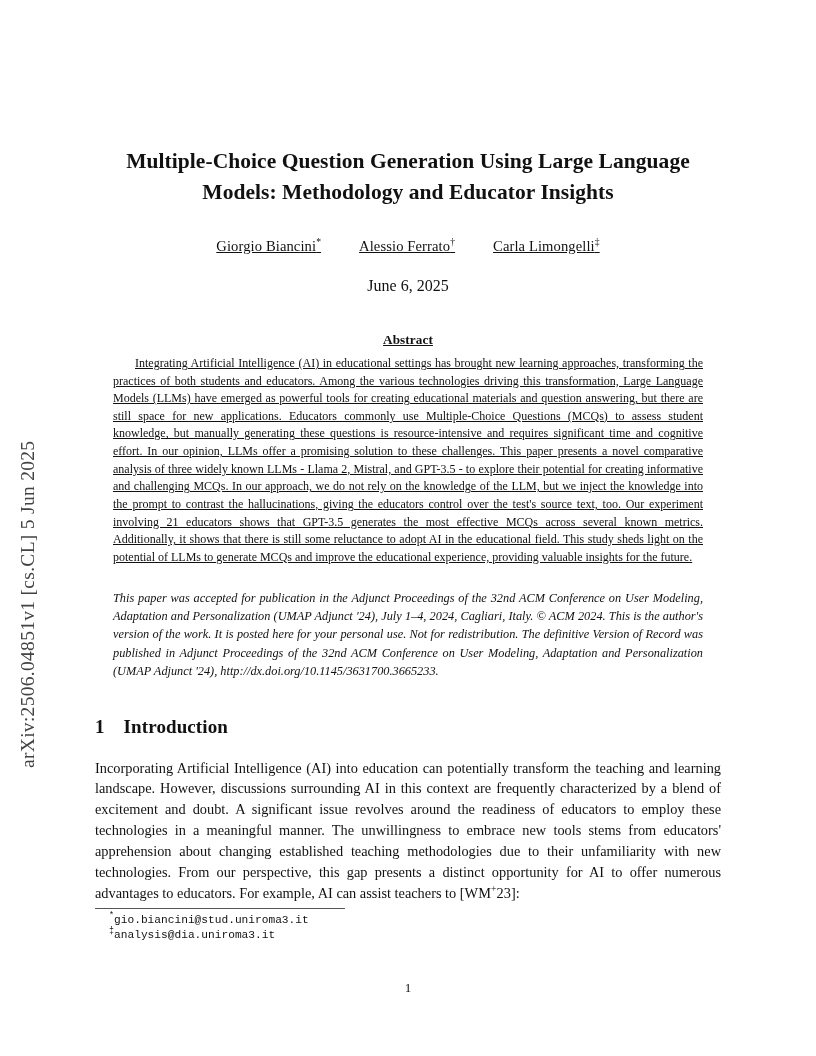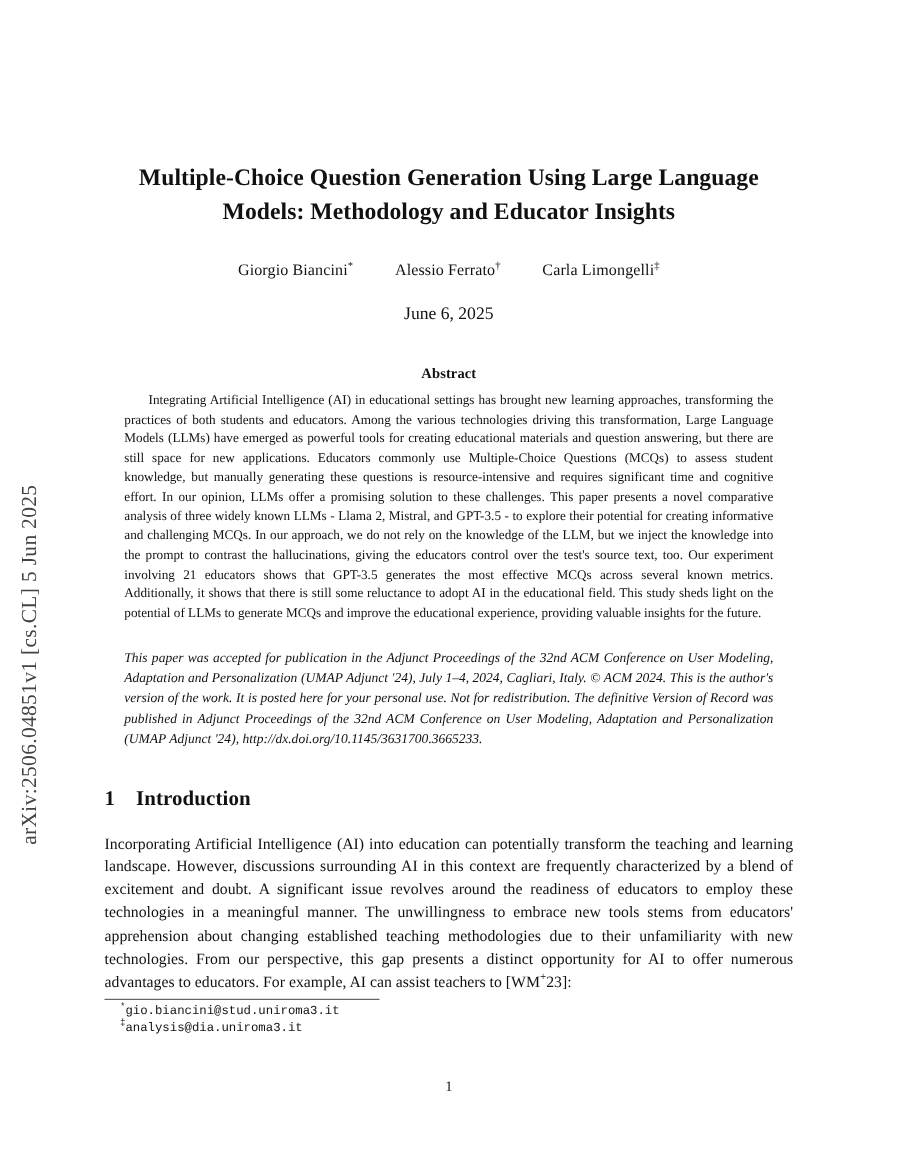--- a/index.html
+++ b/index.html
@@ -63,39 +63,41 @@
 
   .authors {
     margin-top: 31px;
     text-align: center;
     font-size: 14.6px;
     letter-spacing: 0.1px;
   }
   .author {
     display: inline-block;
     white-space: nowrap;
+    text-decoration: underline;
   }
   .author + .author { margin-left: 38px; }
   .author sup {
     font-size: 9.6px;
     vertical-align: super;
     line-height: 0;
   }
 
   .date {
     margin-top: 22px;
     text-align: center;
     font-size: 16px;
   }
 
   
   .abstract-block {
     margin-top: 37px;
     padding-left: 18px;
     padding-right: 18px;
+    text-decoration: underline;
   }
   .abstract-heading {
     text-align: center;
     font-size: 13.2px;
     font-weight: bold;
     margin-bottom: 7px;
     letter-spacing: 0.1px;
   }
   .abstract-body {
     font-size: 12px;

